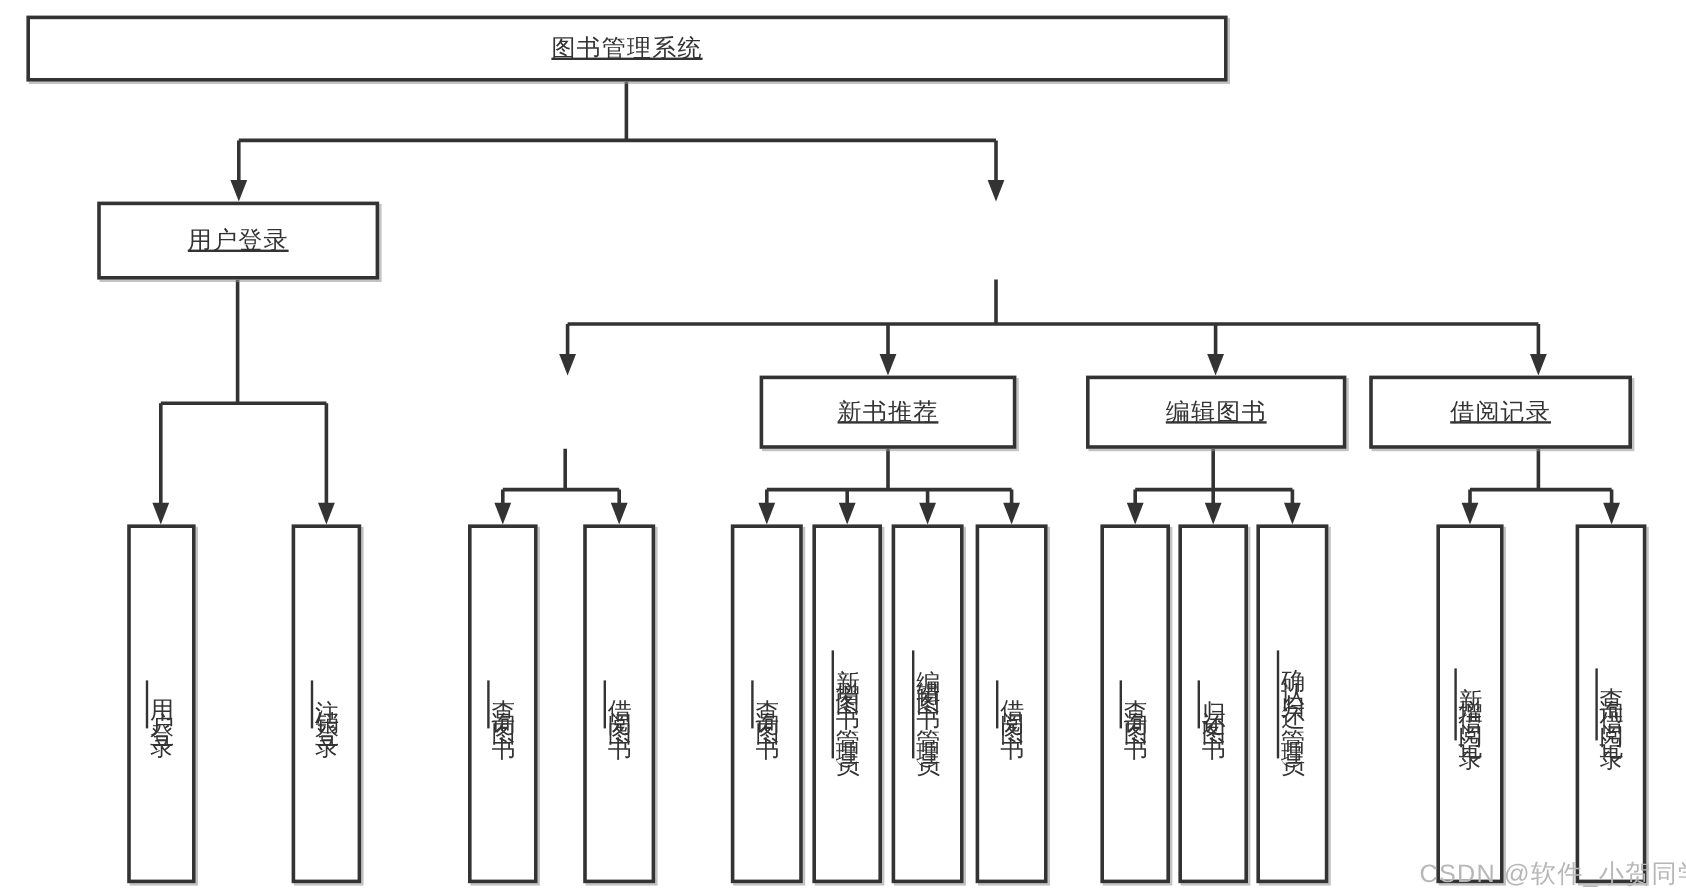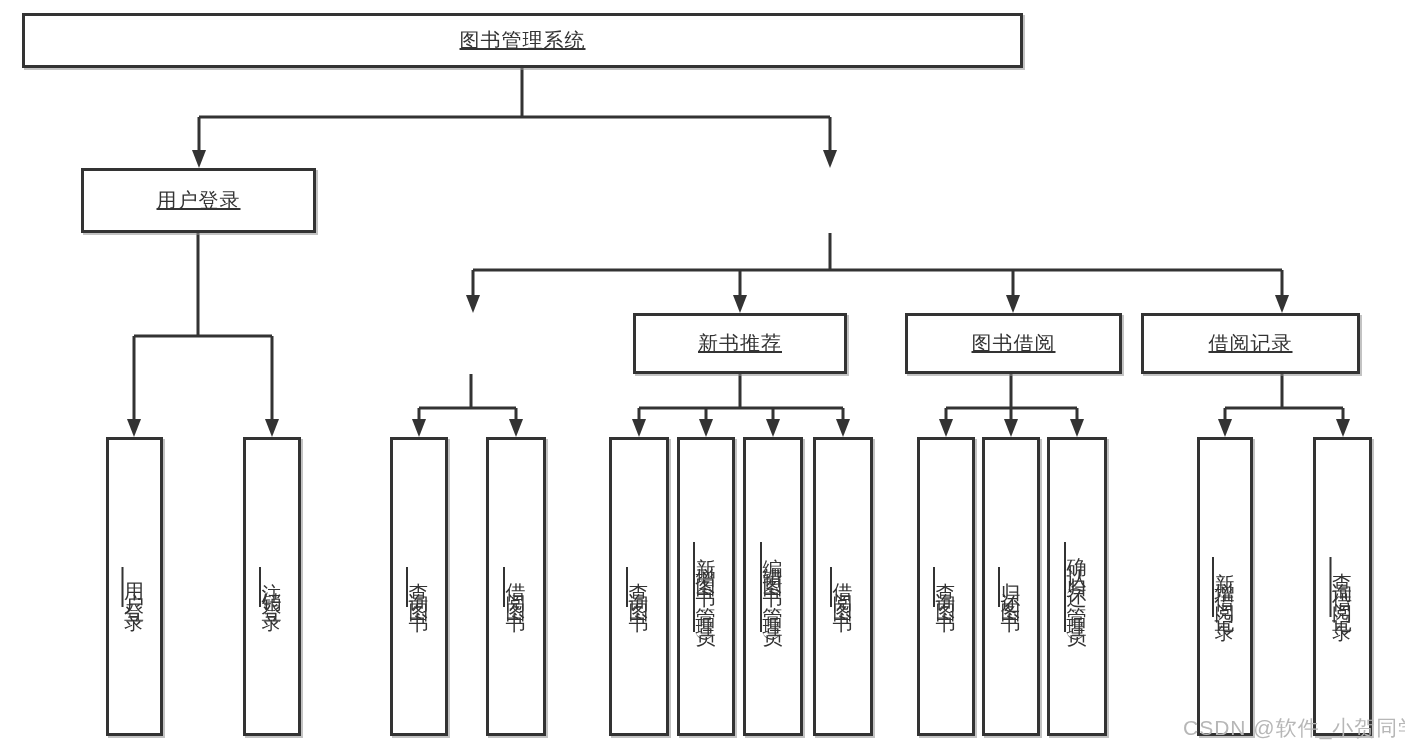--- a/index.html
+++ b/index.html
@@ -71,21 +71,21 @@
       <polygon points="1218,419 1232,419 1225,437"></polygon>
       <polygon points="1336,419 1350,419 1343,437"></polygon>
     </g>
   </svg>
 
   <div class="node" style="left:22px;top:13px;width:1001px;height:55px">图书管理系统</div>
 
   <div class="node" style="left:81px;top:168px;width:235px;height:65px">用户登录</div>
 
   <div class="node" style="left:633px;top:313px;width:214px;height:61px">新书推荐</div>
-  <div class="node" style="left:905px;top:313px;width:217px;height:61px">图书借阅</div>
+  <div class="node" style="left:905px;top:313px;width:217px;height:61px">编辑图书</div>
   <div class="node" style="left:1141px;top:313px;width:219px;height:61px">借阅记录</div>
 
   <div class="node leaf" style="left:106px;top:437px;width:57px;height:299px">用户登录</div>
   <div class="node leaf" style="left:243px;top:437px;width:58px;height:299px">注销登录</div>
 
   <div class="node leaf" style="left:390px;top:437px;width:58px;height:299px">查询图书</div>
   <div class="node leaf" style="left:486px;top:437px;width:60px;height:299px">借阅图书</div>
 
   <div class="node leaf" style="left:609px;top:437px;width:60px;height:299px">查询图书</div>
   <div class="node leaf" style="left:677px;top:437px;width:58px;height:299px">新增图书（管理员）</div>

